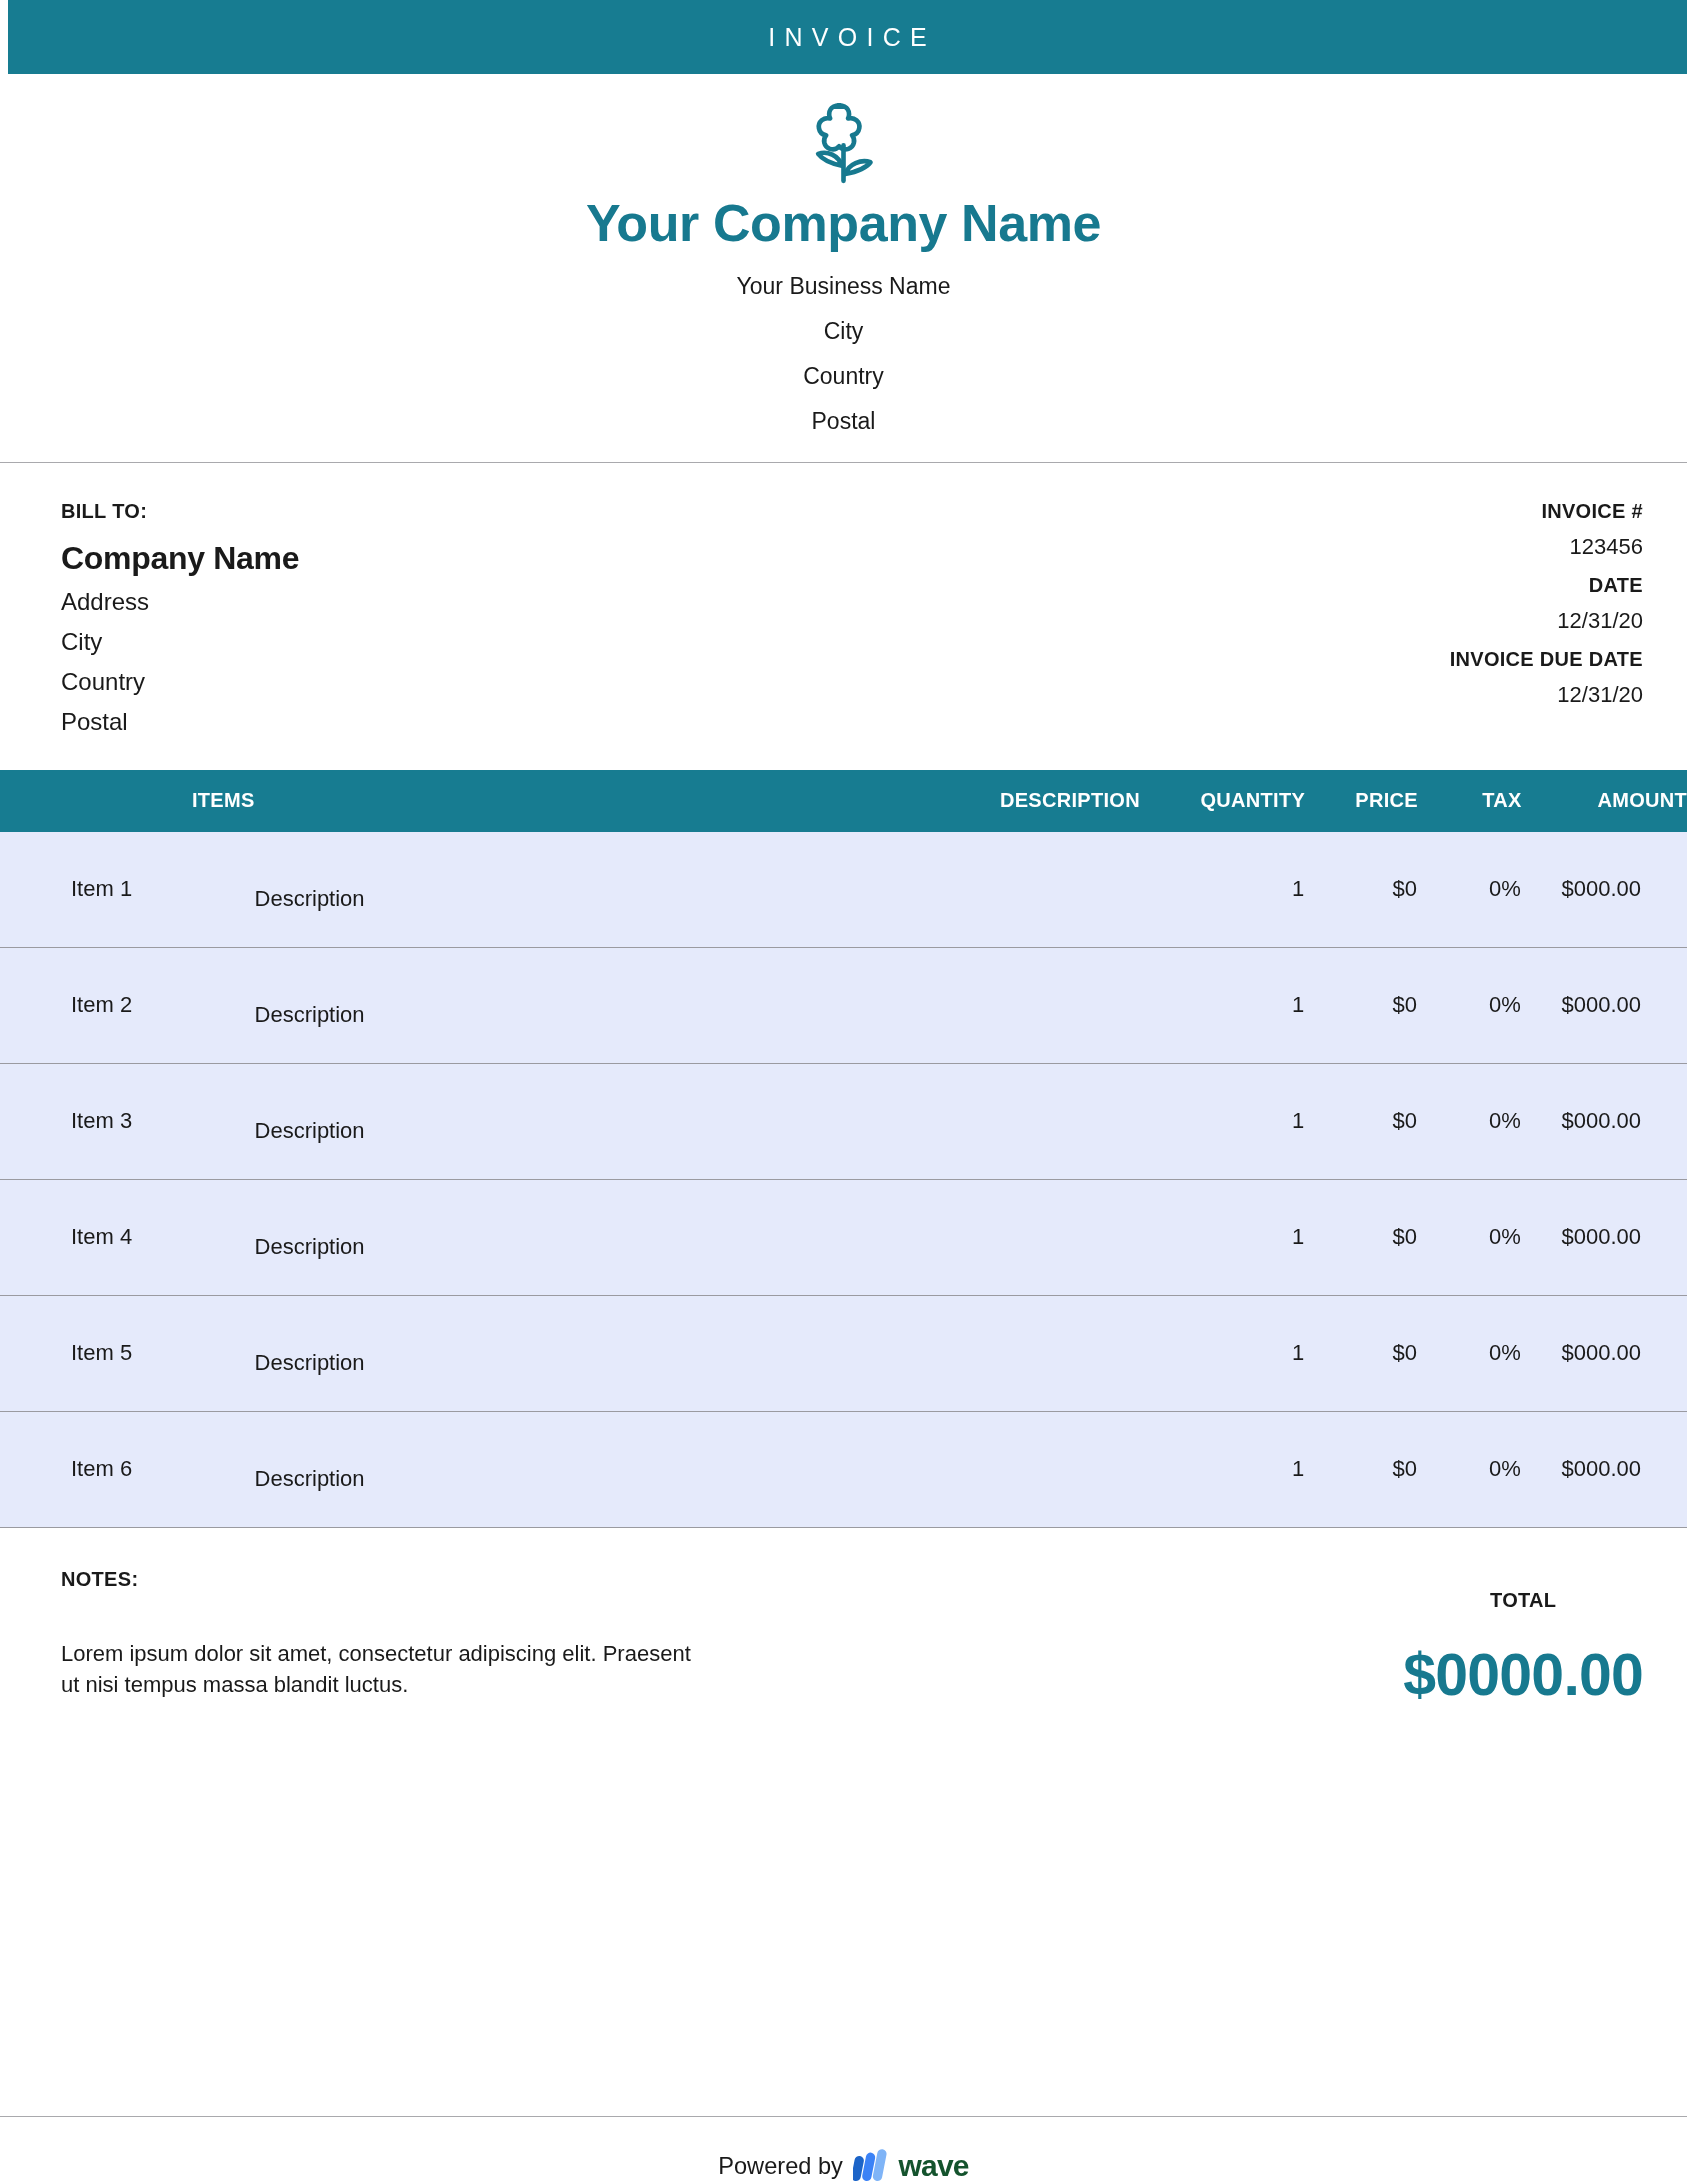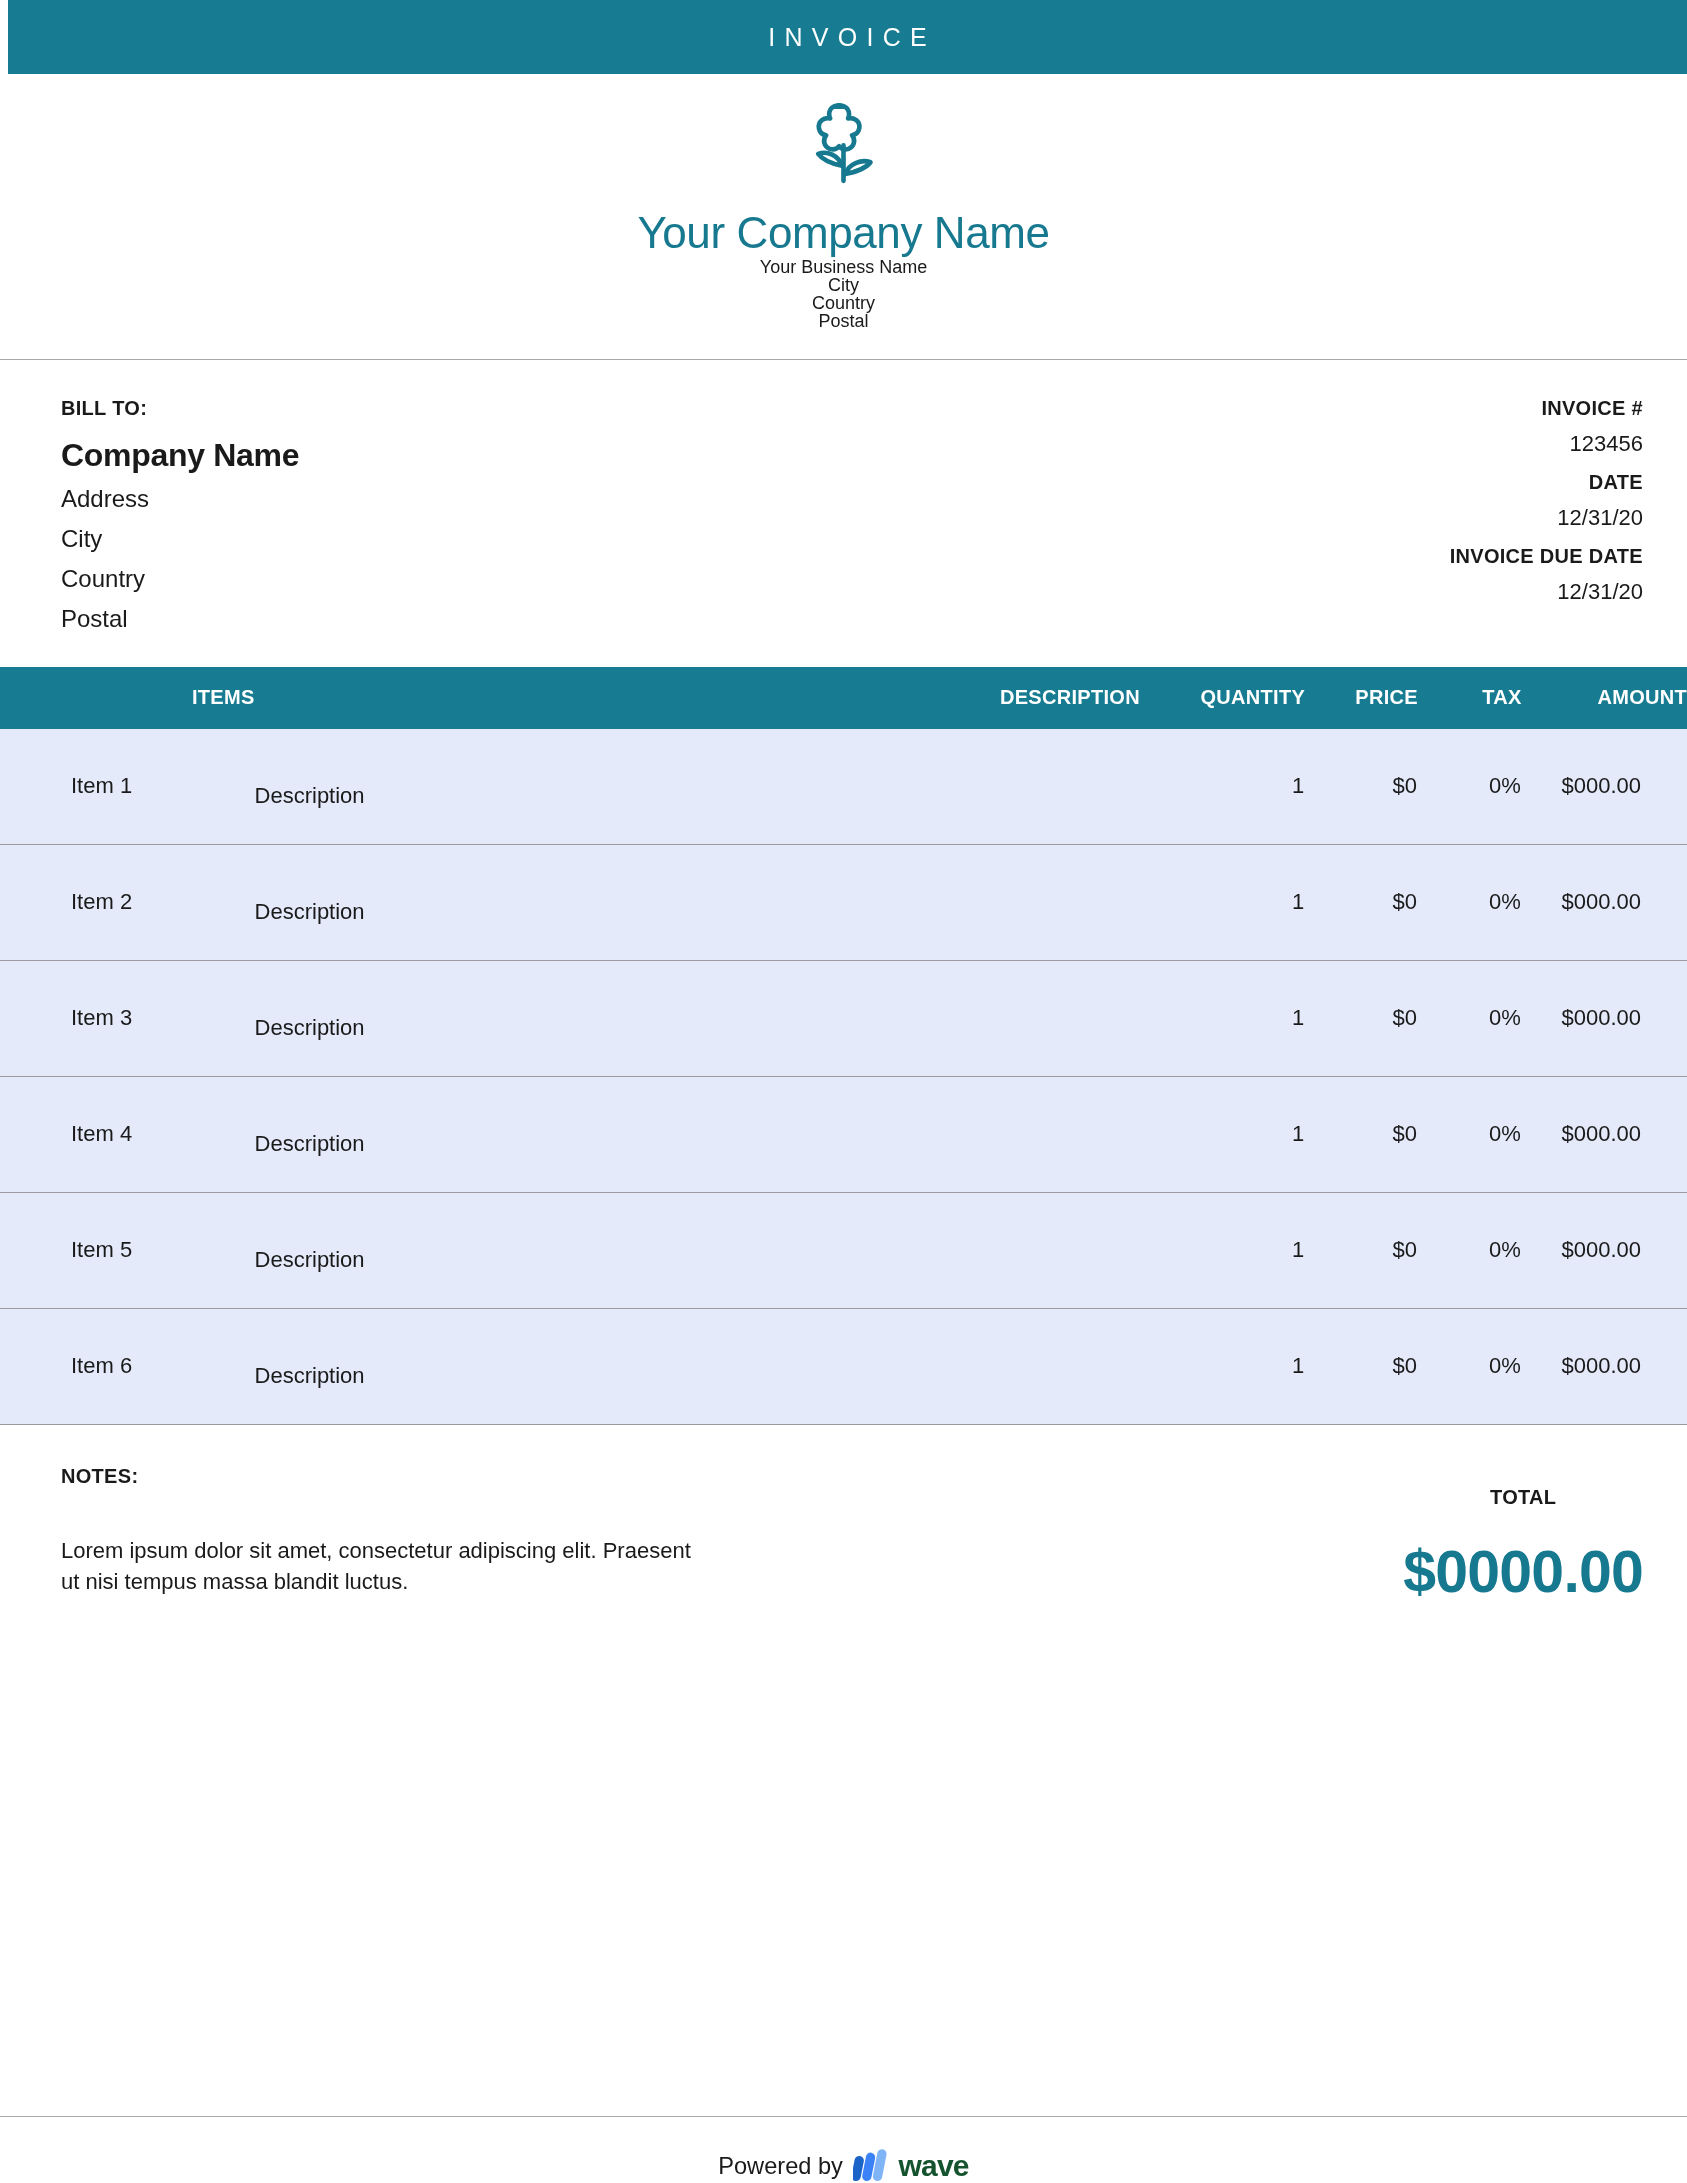--- a/index.html
+++ b/index.html
@@ -44,29 +44,30 @@
     padding-bottom: 29px;
     text-align: center;
   }
   .logo-wrap {
     height: 88px;
     display: flex;
     align-items: center;
     justify-content: center;
   }
   .company-name {
-    font-size: 44px;
-    font-weight: normal;
+    font-size: 52px;
+    font-weight: bold;
     color: #17798F;
+    margin-top: 7px;
+    letter-spacing: -0.4px;
+  }
+  .company-line {
+    font-size: 23px;
+    color: #1a1a1a;
     margin-top: 22px;
-    letter-spacing: -0.4px;
-  }
-  .company-line {
-    font-size: 18px;
-    color: #1a1a1a;
     line-height: 1.0;
   }
 
   .rule {
     border: 0;
     border-top: 1.7px solid #a9a9ad;
     margin: 0;
   }
 
   

